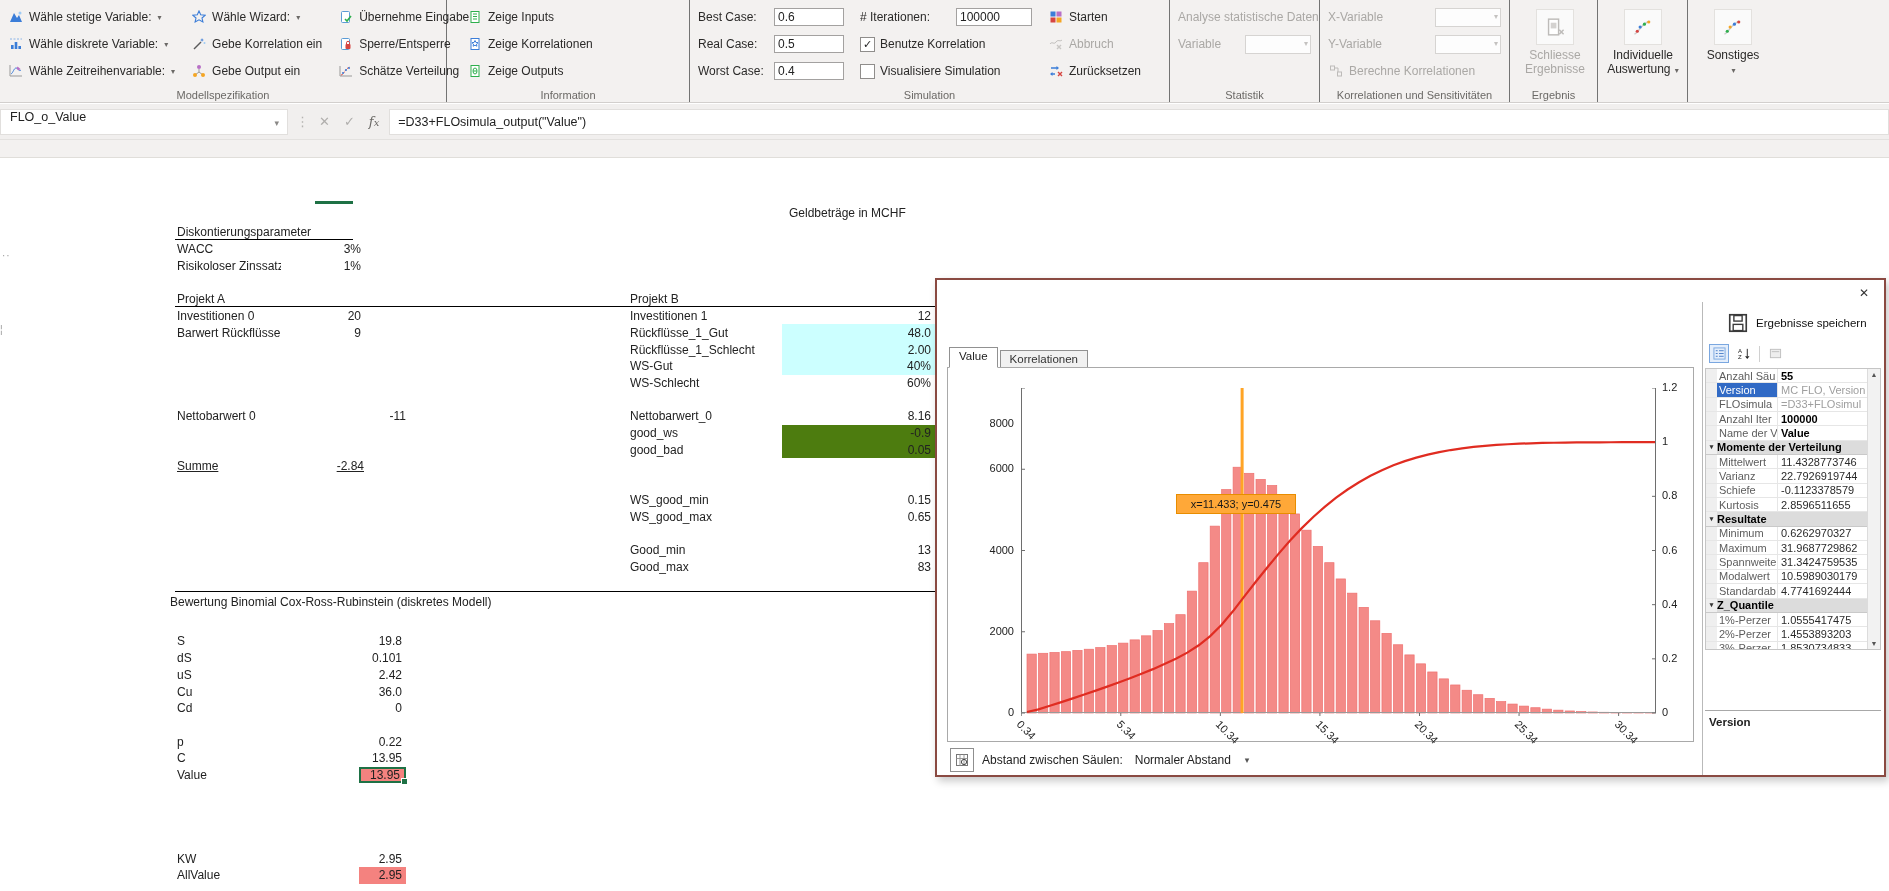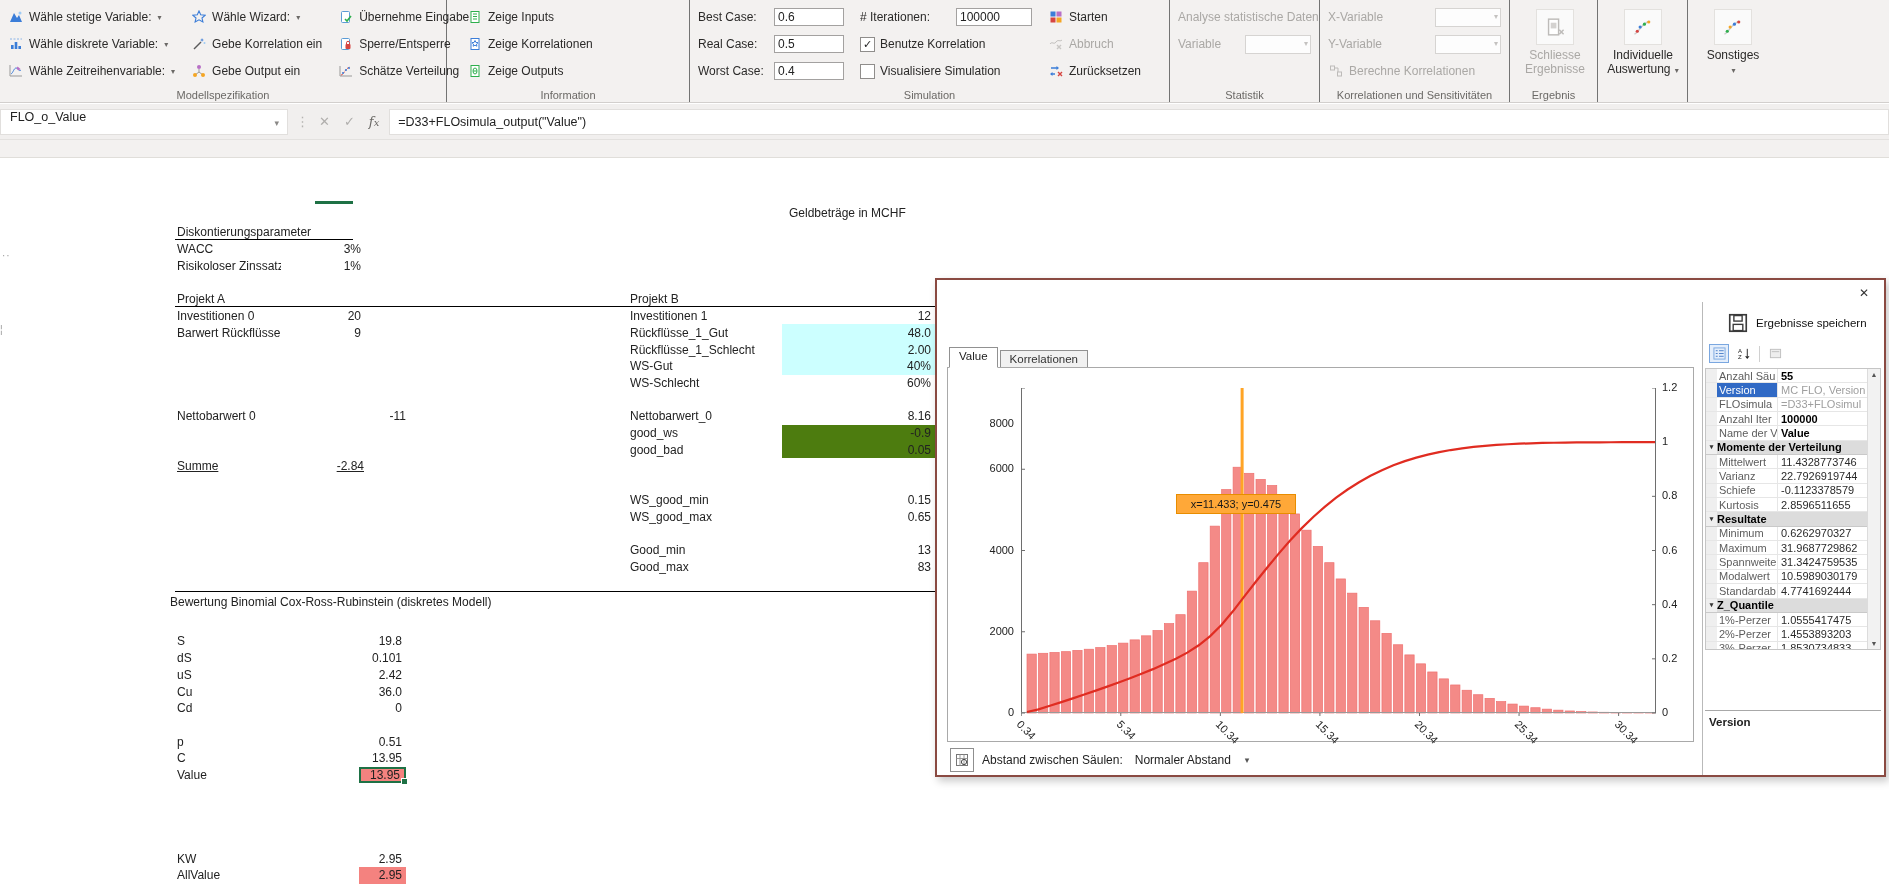--- a/index.html
+++ b/index.html
@@ -579,21 +579,21 @@
       <div class="srow">
         <span class="lbl">Cd</span>
         <span class="bcell">0</span>
       </div>
       <div class="srow">
         <span class="lbl"></span>
         <span class="bcell"></span>
       </div>
       <div class="srow">
         <span class="lbl">p</span>
-        <span class="bcell">0.51</span>
+        <span class="bcell">0.22</span>
       </div>
       <div class="srow">
         <span class="lbl">C</span>
         <span class="bcell">13.95</span>
       </div>
       <div class="srow">
         <span class="lbl">Value</span>
         <span class="bcell hl-salmon selcell">13.95<span class="fillhandle"></span></span>
       </div>
       <div class="srow">

